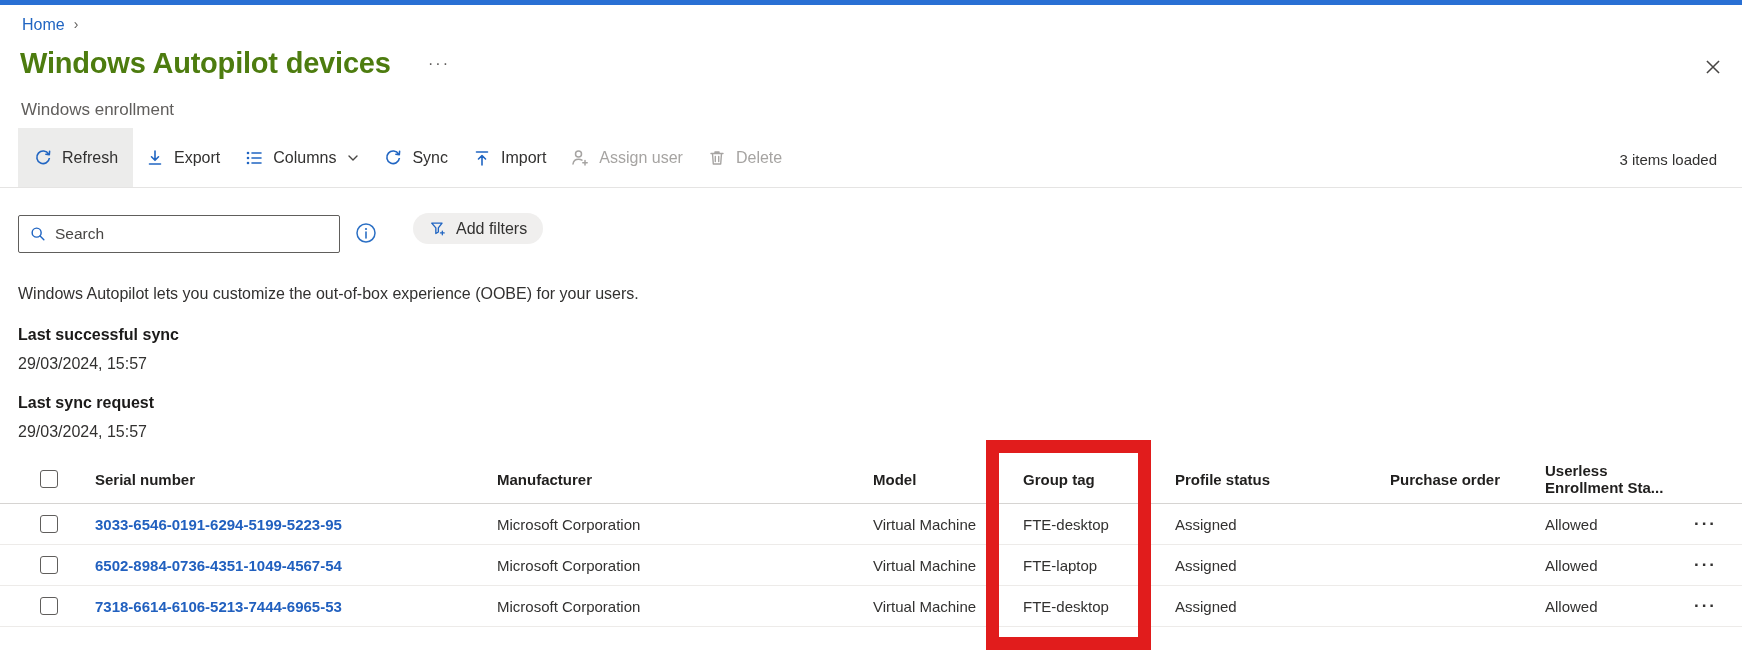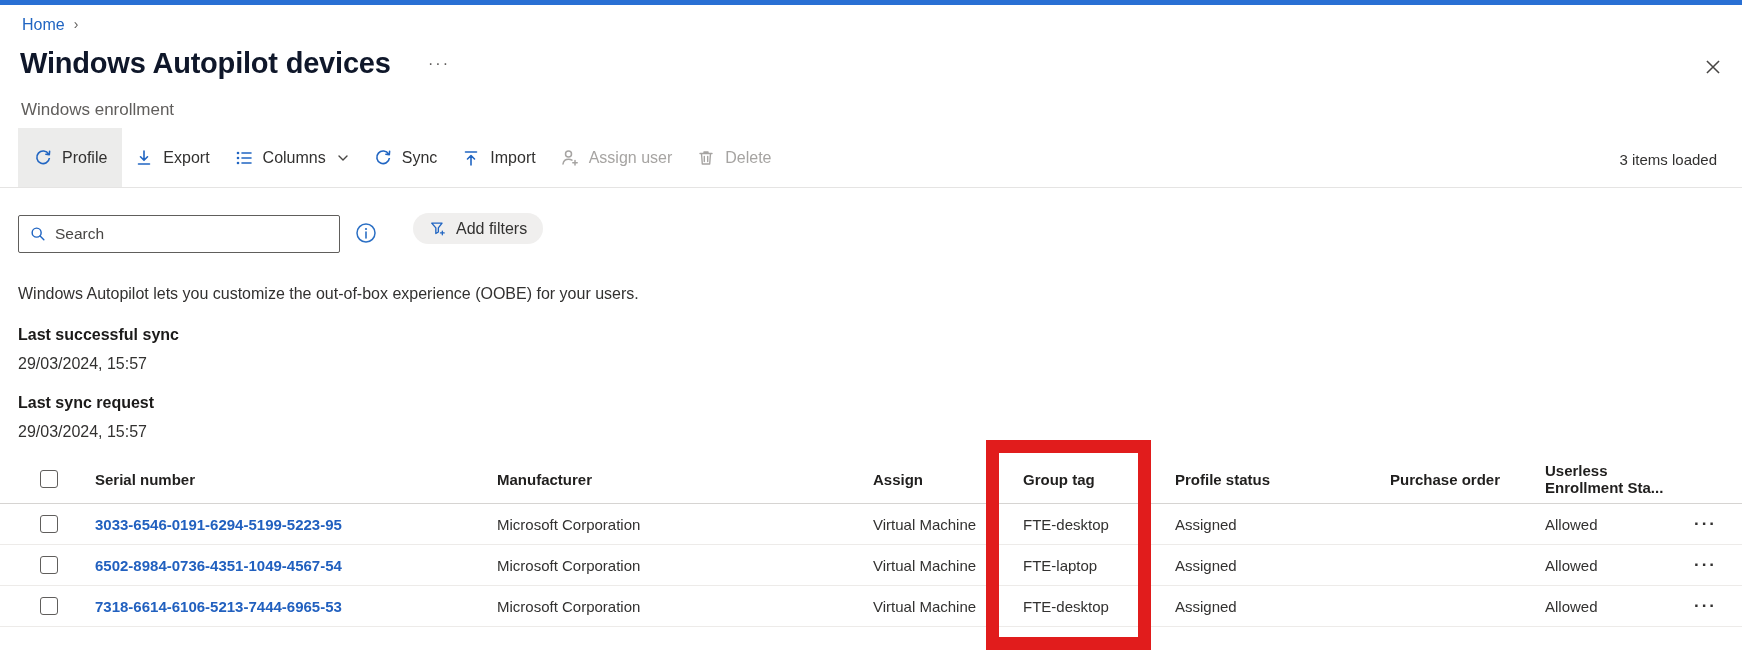--- a/index.html
+++ b/index.html
@@ -6,21 +6,21 @@
   html,body { background:#fff; }
   body { font-family:"Liberation Sans","DejaVu Sans",sans-serif; color:#323130; }
   .app { position:relative; width:1742px; height:656px; background:#fff; overflow:hidden; }
 
   .topbar { position:absolute; left:0; top:0; width:100%; height:5px; background:#2970d4; }
 
   .breadcrumb { position:absolute; left:22px; top:16px; font-size:16px; display:flex; gap:9px; }
   .breadcrumb a { color:#2065c2; text-decoration:none; cursor:pointer; }
   .bc-sep { color:#605e5c; font-size:14px; }
 
-  .page-title { position:absolute; left:20px; top:47px; font-size:29px; font-weight:700; color:#0f172a; letter-spacing:-0.2px; }
+  .page-title { position:absolute; left:20px; top:47px; font-size:29px; font-weight:700; color:#4d7c0f; letter-spacing:-0.2px; }
   .title-more { position:absolute; left:428px; top:55px; color:#605e5c; font-size:16px; letter-spacing:2px; cursor:pointer; }
   .subtitle { position:absolute; left:21px; top:100px; font-size:17px; color:#605e5c; }
   .close-btn { position:absolute; right:16px; top:55px; width:26px; height:26px; background:none; border:none; cursor:pointer; color:#484644; }
   .close-btn svg { width:22px; height:22px; }
 
   .toolbar { position:absolute; left:18px; top:128px; right:18px; height:59px; display:flex; align-items:center; }
   .tb { display:flex; align-items:center; gap:9px; background:none; border:none; font-family:inherit; font-size:16px; color:#323130; cursor:pointer; padding:0 12px; height:100%; }
   .tb.first { background:#ececeb; padding:0 15px; }
   .tb .tbicon { display:flex; color:#2065c2; }
   .tb.disabled { color:#a6a4a2; cursor:default; }
@@ -83,21 +83,21 @@
   <div class="subtitle">Windows enrollment</div>
 
   <div class="toolbar">
     <button class="tb first">
       <span class="tbicon">
         <svg viewBox="0 0 20 20">
             <path d="M15.6 6.2A6.3 6.3 0 1 0 16.4 10" fill="none" stroke="currentColor" stroke-width="1.6"></path>
             <path d="M16.6 3.2l-.3 3.4-3.4-.3" fill="none" stroke="currentColor" stroke-width="1.6" stroke-linecap="round" stroke-linejoin="round"></path>
           </svg>
       </span>
-      <span>Profile</span>
+      <span>Refresh</span>
     </button>
     <button class="tb">
       <span class="tbicon">
         <svg viewBox="0 0 20 20">
             <path d="M10 3v9M6.5 8.8 10 12.3l3.5-3.5M4.5 16h11" fill="none" stroke="currentColor" stroke-width="1.6" stroke-linecap="round" stroke-linejoin="round"></path>
           </svg>
       </span>
       <span>Export</span>
     </button>
     <button class="tb">
@@ -188,21 +188,21 @@
   <div class="sync-label ls-label">Last successful sync</div>
   <div class="sync-value ls-value">29/03/2024, 15:57</div>
   <div class="sync-label lr-label">Last sync request</div>
   <div class="sync-value lr-value">29/03/2024, 15:57</div>
 
   <div class="devtable">
     <div class="grid-row thead">
       <span class="cb"></span>
       <span>Serial number</span>
       <span>Manufacturer</span>
-      <span>Assign</span>
+      <span>Model</span>
       <span>Group tag</span>
       <span>Profile status</span>
       <span>Purchase order</span>
       <span>Userless Enrollment Sta...</span>
       <span></span>
     </div>
 
     <div class="grid-row trow">
       <span class="cb"></span>
       <a class="serial-link">3033-6546-0191-6294-5199-5223-95</a>

